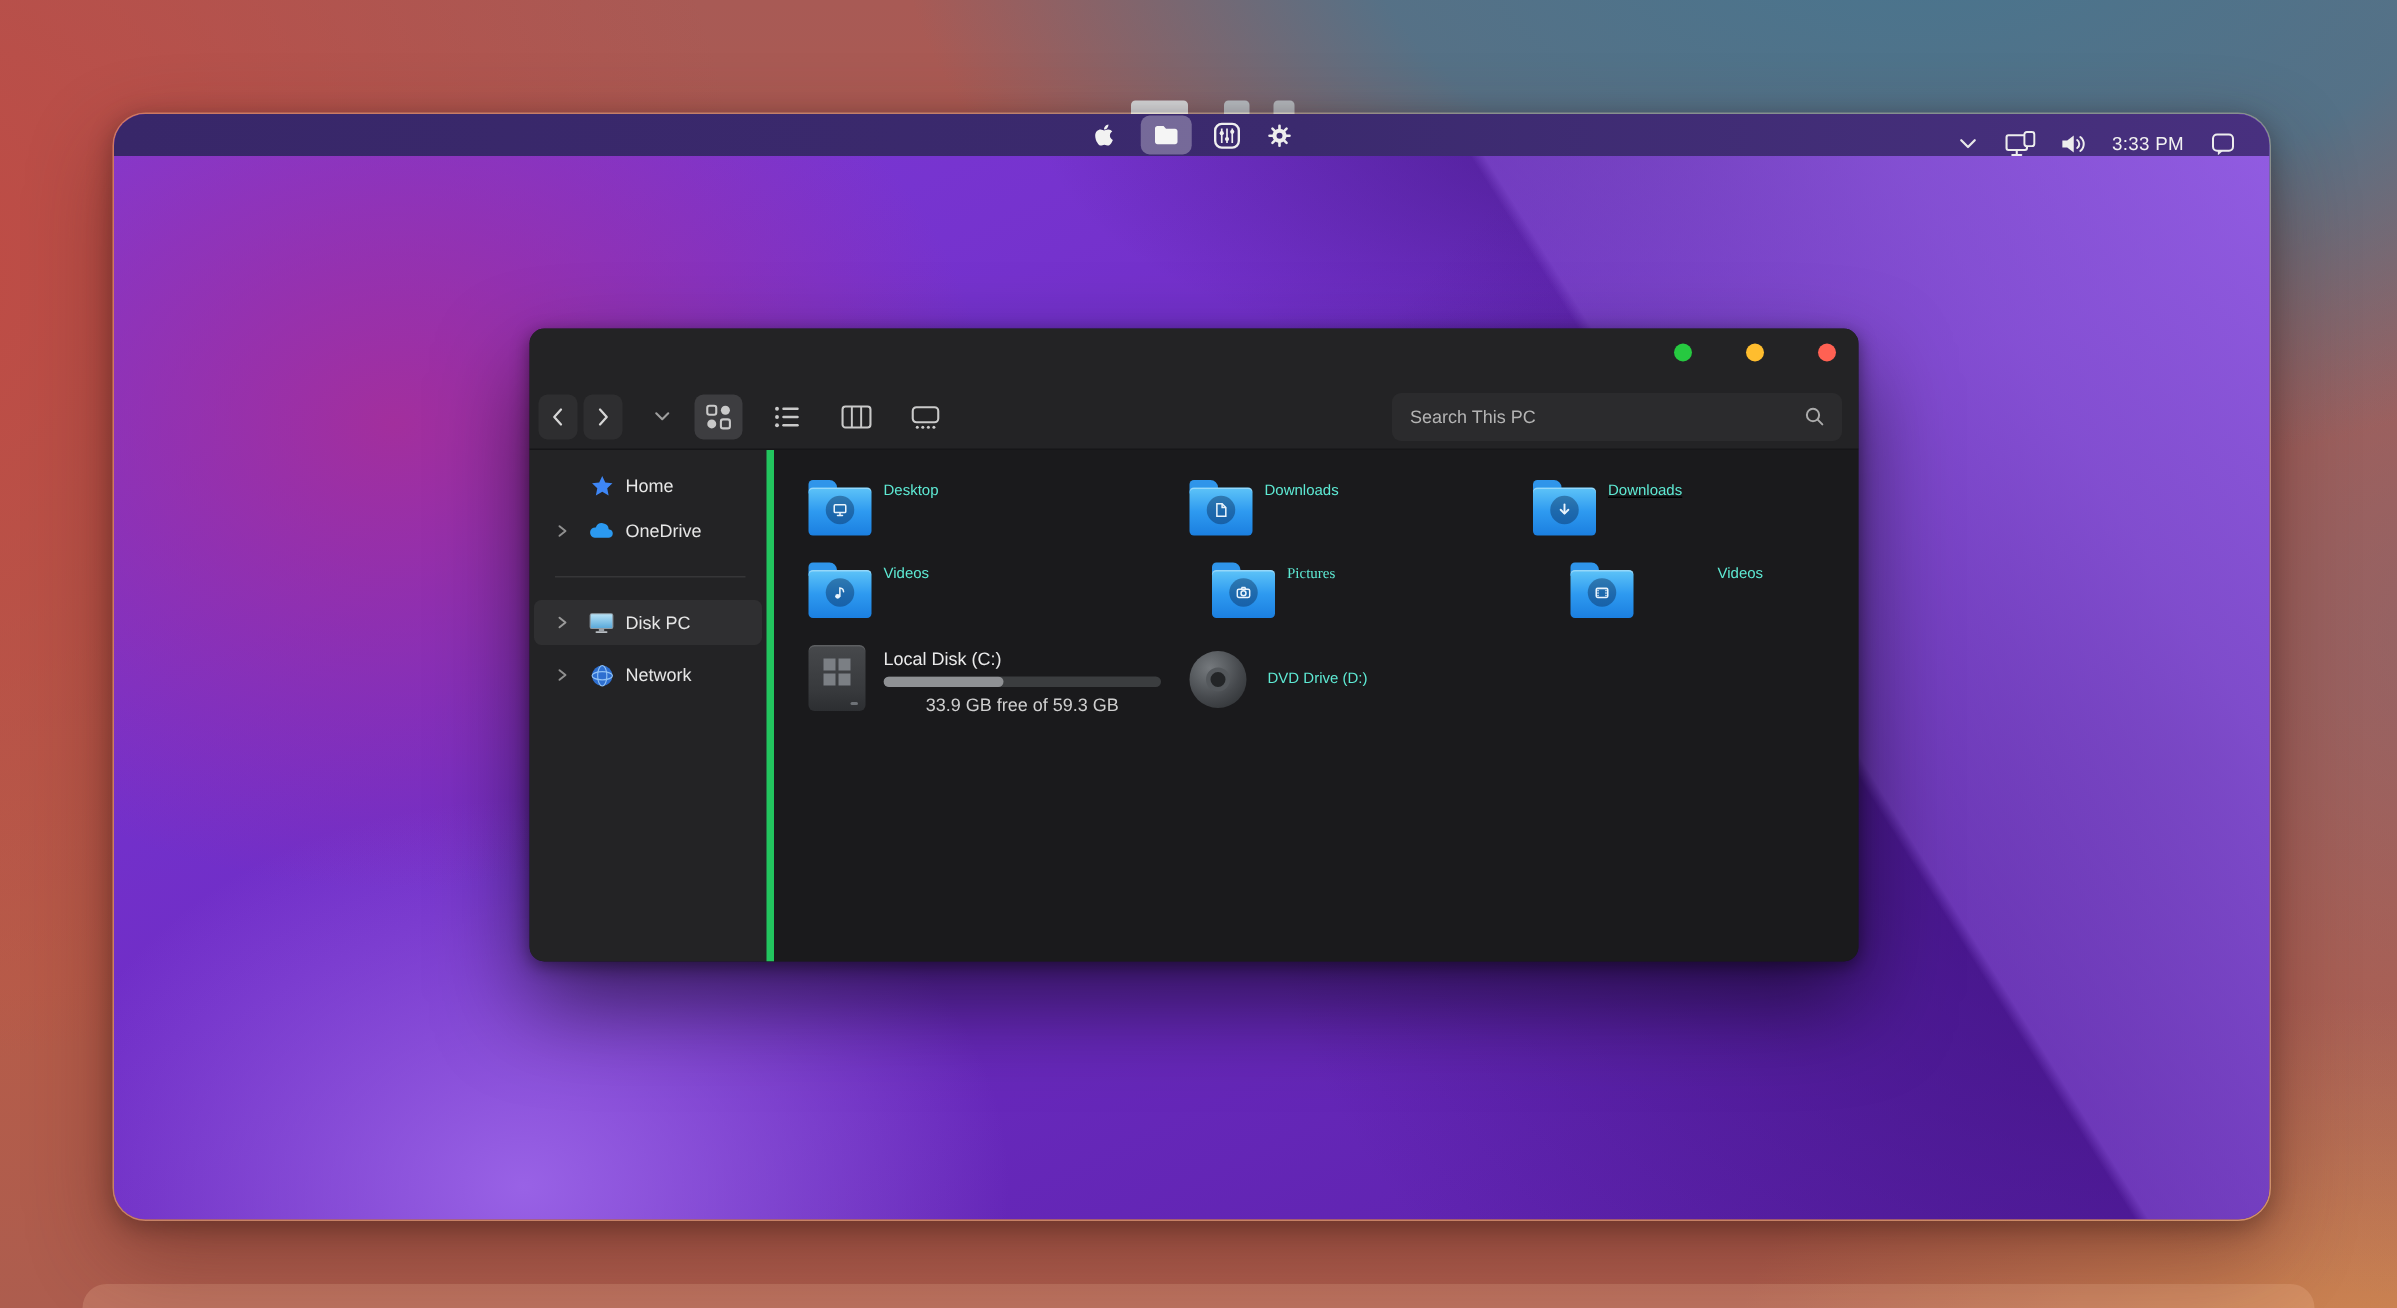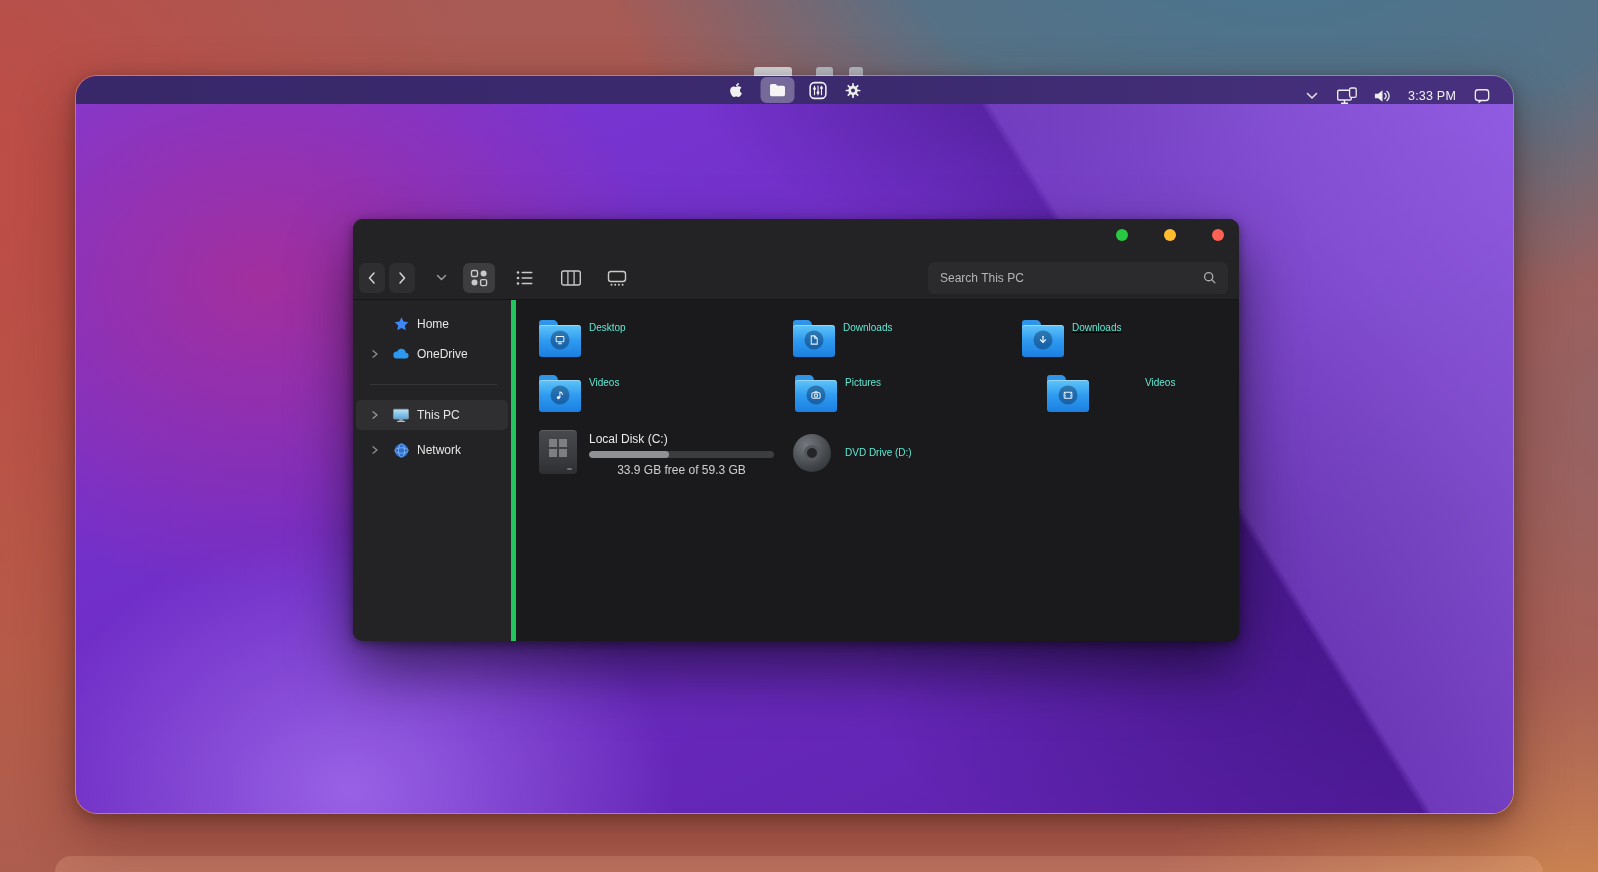--- a/index.html
+++ b/index.html
@@ -302,21 +302,21 @@
                     <linearGradient id="scr" x1="0" y1="0" x2="0" y2="1">
                       <stop offset="0" stop-color="#b9e4f7"></stop>
                       <stop offset="1" stop-color="#57a7d9"></stop>
                     </linearGradient>
                   </defs>
                 <rect x="1.5" y="2.5" width="17" height="11" rx="1.2" fill="url(#scr)" stroke="#8f9aa3" stroke-width="0.8"></rect>
                 <rect x="8" y="13.5" width="4" height="2" fill="#9aa0a6"></rect>
                 <rect x="5.5" y="15.5" width="9" height="1.4" rx="0.7" fill="#b9bec3"></rect>
               </svg>
             </span>
-            <span class="side-label">This PC</span>
+            <span class="side-label">Disk PC</span>
           </div>
           <div class="side-row net-gap">
             <span class="side-chev">
               <svg width="10" height="10" viewBox="0 0 10 10" fill="none">
                   <polyline points="3,1.8 7,5 3,8.2" stroke="#8f8f8f" stroke-width="1.3" stroke-linecap="round" stroke-linejoin="round"></polyline>
                 </svg>
             </span>
             <span class="side-ico">
               <svg width="17" height="17" viewBox="0 0 20 20">
                 <circle cx="10" cy="10" r="8" fill="#2e6fd0"></circle>
@@ -380,21 +380,21 @@
               <span class="emblem">
                 <svg width="11" height="11" viewBox="0 0 12 12">
                   <circle cx="4.3" cy="8.8" r="1.8" fill="#eaf4fc"></circle>
                   <path d="M5.9 8.8V2.8q2.5.2 2.7 2.7" fill="none" stroke="#eaf4fc" stroke-width="1.1" stroke-linecap="round"></path>
                 </svg>
               </span>
             </div>
             <span class="tile-label">Videos</span>
           </div>
 
-          <div class="tile" style="left:279px;top:74px;width:240px;">
+          <div class="tile" style="left:292px;top:74px;width:240px;font-family:Liberation Serif, serif;">
             <div class="folder">
                 <div class="tab"></div>
                 <div class="bodyp"></div>
               <span class="emblem">
                 <svg width="11" height="11" viewBox="0 0 12 12" fill="none" stroke="#eaf4fc" stroke-width="1.1">
                   <path d="M4.4 3.6l.6-1.2h2l.6 1.2"></path>
                     <rect x="1.5" y="3.6" width="9" height="6" rx="1.2"></rect>
                     <circle cx="6" cy="6.6" r="1.8"></circle>
                 </svg>
               </span>

